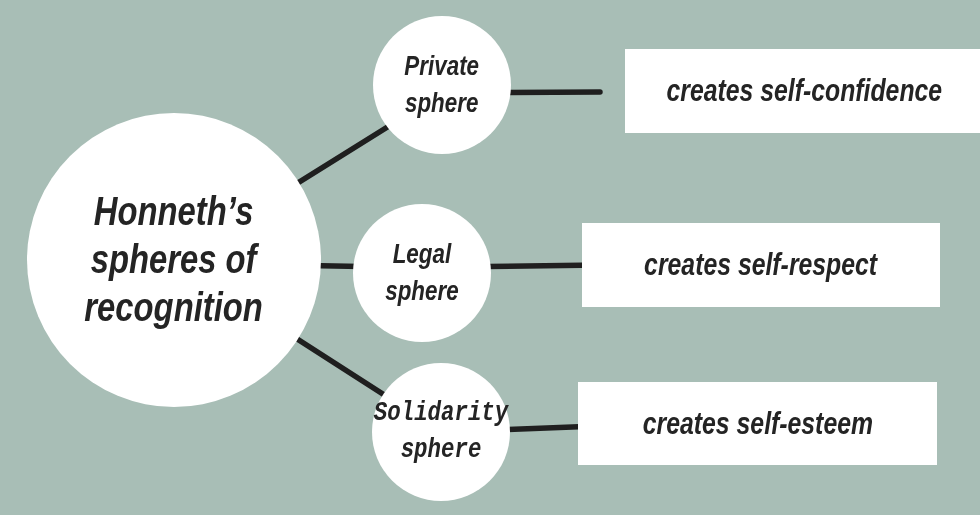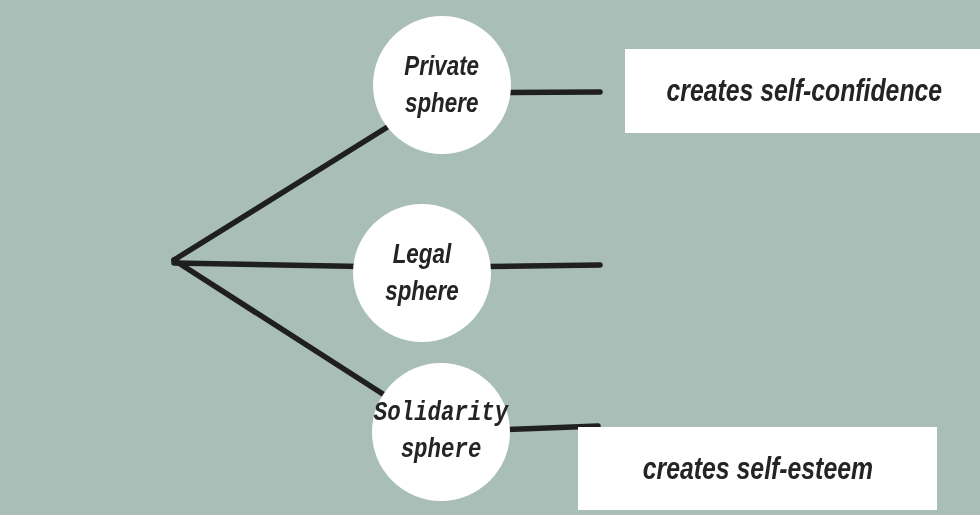--- a/index.html
+++ b/index.html
@@ -50,36 +50,43 @@
   .sphere-circle { width: 138px; height: 138px; }
   .sphere-circle .label { font-size: 28px; line-height: 1.32; }
   .sphere-private    { left: 373px; top: 16px;  }
   .sphere-legal      { left: 353px; top: 204px; }
   .sphere-solidarity { left: 372px; top: 363px; font-family: Liberation Mono, monospace; }
 
   .outcome-box { }
   .outcome-box .label { font-size: 31px; }
   .outcome-confidence { left: 586px; top: 49px;  width: 359px; height: 84px; margin-left: 39px; }
   .outcome-respect    { left: 582px; top: 223px; width: 358px; height: 84px; }
-  .outcome-esteem     { left: 578px; top: 382px; width: 359px; height: 83px; margin-top: 45px; }
+  .outcome-esteem     { left: 578px; top: 382px; width: 359px; height: 83px; }
 </style>
 </head>
 <body>
 
 <div class="stage">
 
   <svg class="connectors" width="980" height="515" viewBox="0 0 980 515" aria-hidden="true">
     <line x1="174" y1="260" x2="442" y2="93"></line>
     <line x1="174" y1="263" x2="442" y2="268"></line>
     <line x1="174" y1="260" x2="442" y2="432"></line>
     <line x1="442" y1="93" x2="600" y2="92"></line>
     <line x1="442" y1="267" x2="600" y2="265"></line>
     <line x1="442" y1="432" x2="598" y2="426"></line>
   </svg>
 
+  <div class="node circle root-circle">
+    <div class="label">
+      <span>Honneth’s</span>
+      <span>spheres of</span>
+      <span>recognition</span>
+    </div>
+  </div>
 
   <div class="node circle sphere-circle sphere-private">
     <div class="label">
       <span>Private</span>
       <span>sphere</span>
     </div>
   </div>
 
   <div class="node circle sphere-circle sphere-legal">
     <div class="label">
@@ -92,18 +99,21 @@
     <div class="label">
       <span>Solidarity</span>
       <span>sphere</span>
     </div>
   </div>
 
   <div class="node outcome-box outcome-confidence">
     <div class="label">creates self-confidence</div>
   </div>
 
+  <div class="node outcome-box outcome-respect">
+    <div class="label">creates self-respect</div>
+  </div>
 
   <div class="node outcome-box outcome-esteem">
     <div class="label">creates self-esteem</div>
   </div>
 
 </div>
 
 </body></html>

